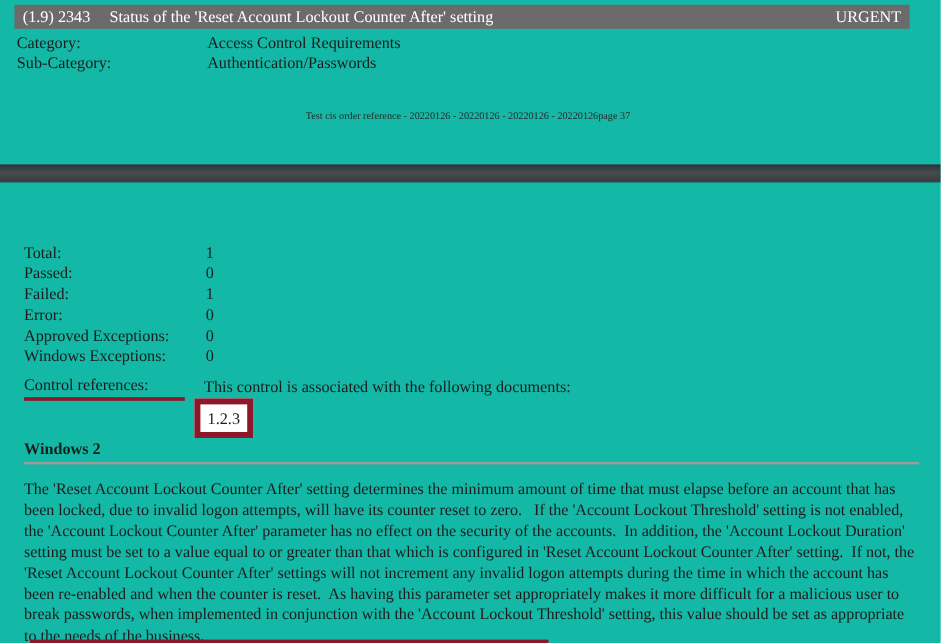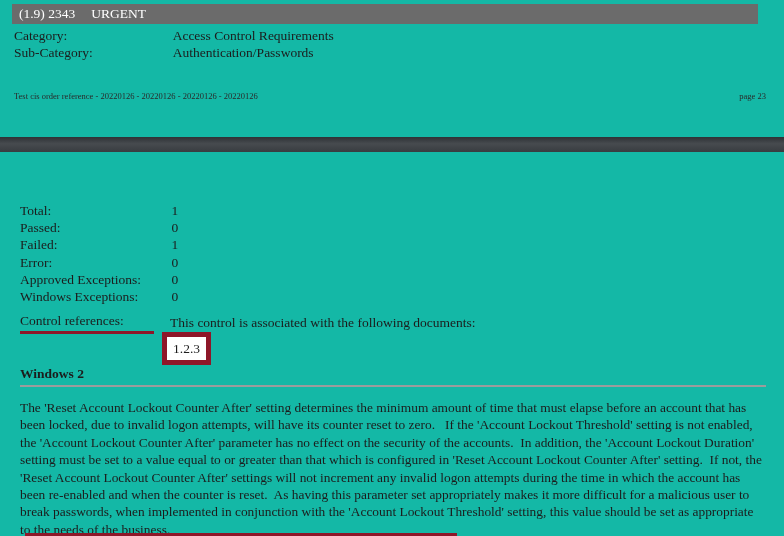--- a/index.html
+++ b/index.html
@@ -18,21 +18,21 @@
   .title-bar .ttl { flex:1; white-space:nowrap; overflow:hidden; }
   .title-bar .urgent { white-space:nowrap; }
   
   .meta-row { position:absolute; left:14px; width:740px; font-size:13.5px; }
   .meta-row .lbl { display:inline-block; width:156px; }
   .meta-cat { top:28px; }
   .meta-sub { top:45px; }
   
   .pagefoot {
     position:absolute; left:14px; top:91px; width:752px;
-    display:flex; justify-content:space-between; font-size:8.5px; color:#2a2a2a;
+    display:flex; justify-content:center; font-size:8.5px; color:#2a2a2a;
   }
   
   .divider {
     position:absolute; left:0; top:137px; width:784px; height:15px;
     background:linear-gradient(180deg,#2e3236 0%, #474b4f 45%, #383c40 100%);
   }
   
   .stats { position:absolute; left:20px; top:202px; font-size:13.5px; }
   .stats .row { height:17.2px; line-height:17.2px; }
   .stats .lbl { display:inline-block; width:148px; }
@@ -53,35 +53,36 @@
   .textblock p { white-space:pre-wrap; }
   .note-underline { position:absolute; left:25px; top:533px; width:432px; height:4px; }
 </style>
 </head>
 <body>
 
 <div class="page">
 
   <header class="title-bar" style="background: rgb(107, 107, 107);">
     <span class="cid">(1.9) 2343</span>
+    <span class="ttl">Status of the 'Reset Account Lockout Counter After' setting</span>
     <span class="urgent">URGENT</span>
   </header>
 
   <div class="meta-row meta-sub">
     <span class="lbl">Sub-Category:</span>
     <span class="val">Authentication/Passwords</span>
   </div>
   <div class="meta-row meta-cat">
     <span class="lbl">Category:</span>
     <span class="val">Access Control Requirements</span>
   </div>
 
   <div class="pagefoot">
     <span>Test cis order reference - 20220126 - 20220126 - 20220126 - 20220126</span>
-    <span>page 23</span>
+    <span>page 37</span>
   </div>
 
   <div class="divider"></div>
 
   <div class="stats">
     <div class="row">
       <span class="lbl">Total:</span>
       <span class="val">1</span>
     </div>
     <div class="row">

